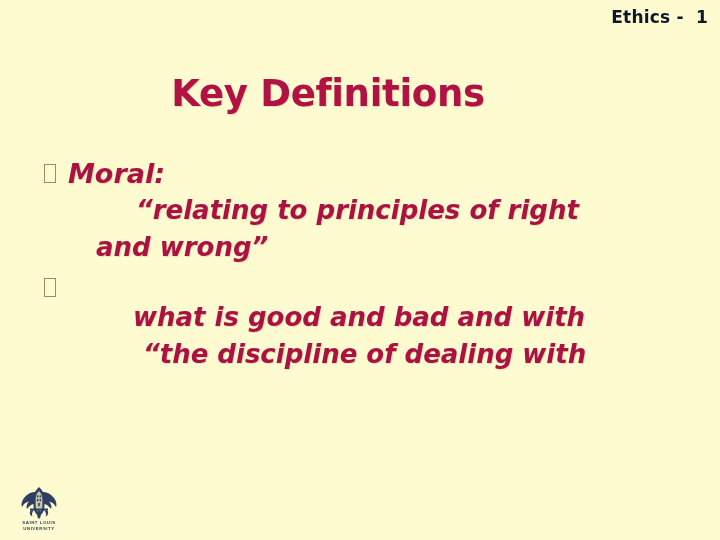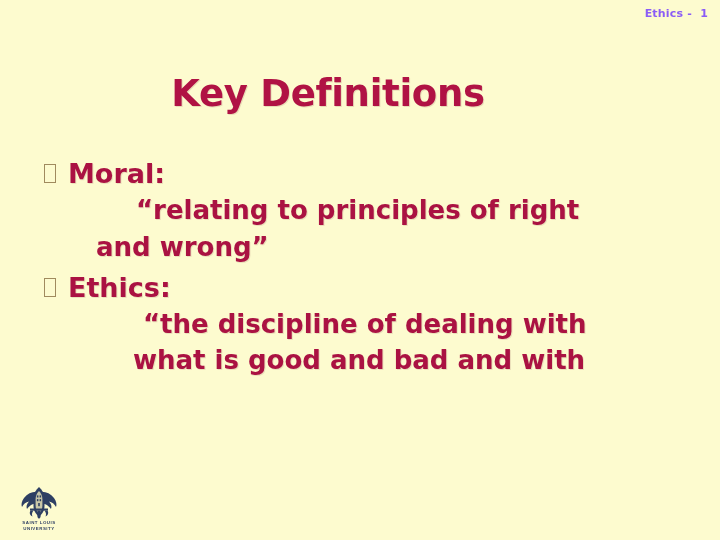--- a/index.html
+++ b/index.html
@@ -19,23 +19,23 @@
     width: 720px;
     height: 540px;
     background: #fdfbcf;
   }
 
   
   .slide-header {
     position: absolute;
     top: 7px;
     right: 12px;
-    font-size: 11px;
+    font-size: 17px;
     font-weight: bold;
-    color: #8b5cf6;
+    color: #0f172a;
     letter-spacing: 0.2px;
     white-space: pre;
   }
 
   
   .slide-title {
     position: absolute;
     top: 72px;
     left: 0;
     width: 656px;
@@ -46,20 +46,21 @@
     letter-spacing: -0.3px;
     text-shadow: 1px 1px 0 rgba(180,140,120,0.28);
   }
 
   
   .body-block {
     position: absolute;
     top: 158px;
     left: 0;
     width: 592px;
+    font-style: italic;
   }
 
   .bullet-line {
     display: flex;
     align-items: flex-start;
     padding-left: 44px;
     margin-bottom: 2px;
   }
   .tofu {
     display: inline-block;
@@ -135,26 +136,25 @@
     </div>
 
     <div class="quote-line ind-a">“relating to principles of right</div>
 
     <div class="quote-line ind-b">and wrong”</div>
 
     <div class="gap-sm"></div>
 
     <div class="bullet-line">
       <span class="tofu"></span>
-      <span class="bullet-label">Ethics:</span>
     </div>
 
+    <div class="quote-line ind-d">what is good and bad and with</div>
+
     <div class="quote-line ind-c">“the discipline of dealing with</div>
-
-    <div class="quote-line ind-d">what is good and bad and with</div>
 
 
   </div>
 
   <div class="logo">
     <svg class="logo-mark" width="44" height="33" viewBox="0 0 44 33">
 
       <path d="M22 6 C16 5 11 7 7 12 C4.5 15.5 4 19 5 21 C6.5 18 9 16 12 15.5 C9.5 18 9 21 10 23 C13 18.5 18 17 22 17 Z" fill="#2e3f63"></path>
 
       <path d="M22 6 C28 5 33 7 37 12 C39.5 15.5 40 19 39 21 C37.5 18 35 16 32 15.5 C34.5 18 35 21 34 23 C31 18.5 26 17 22 17 Z" fill="#2e3f63"></path>

